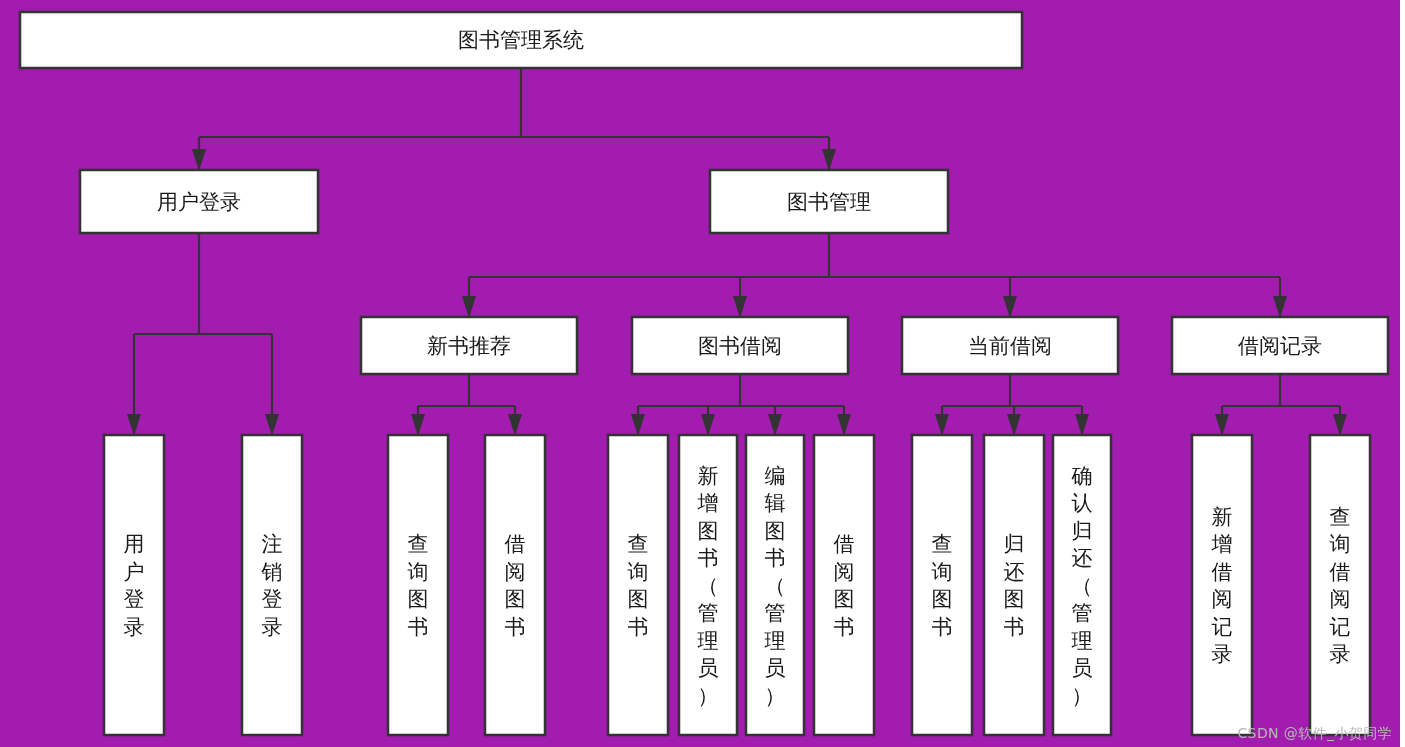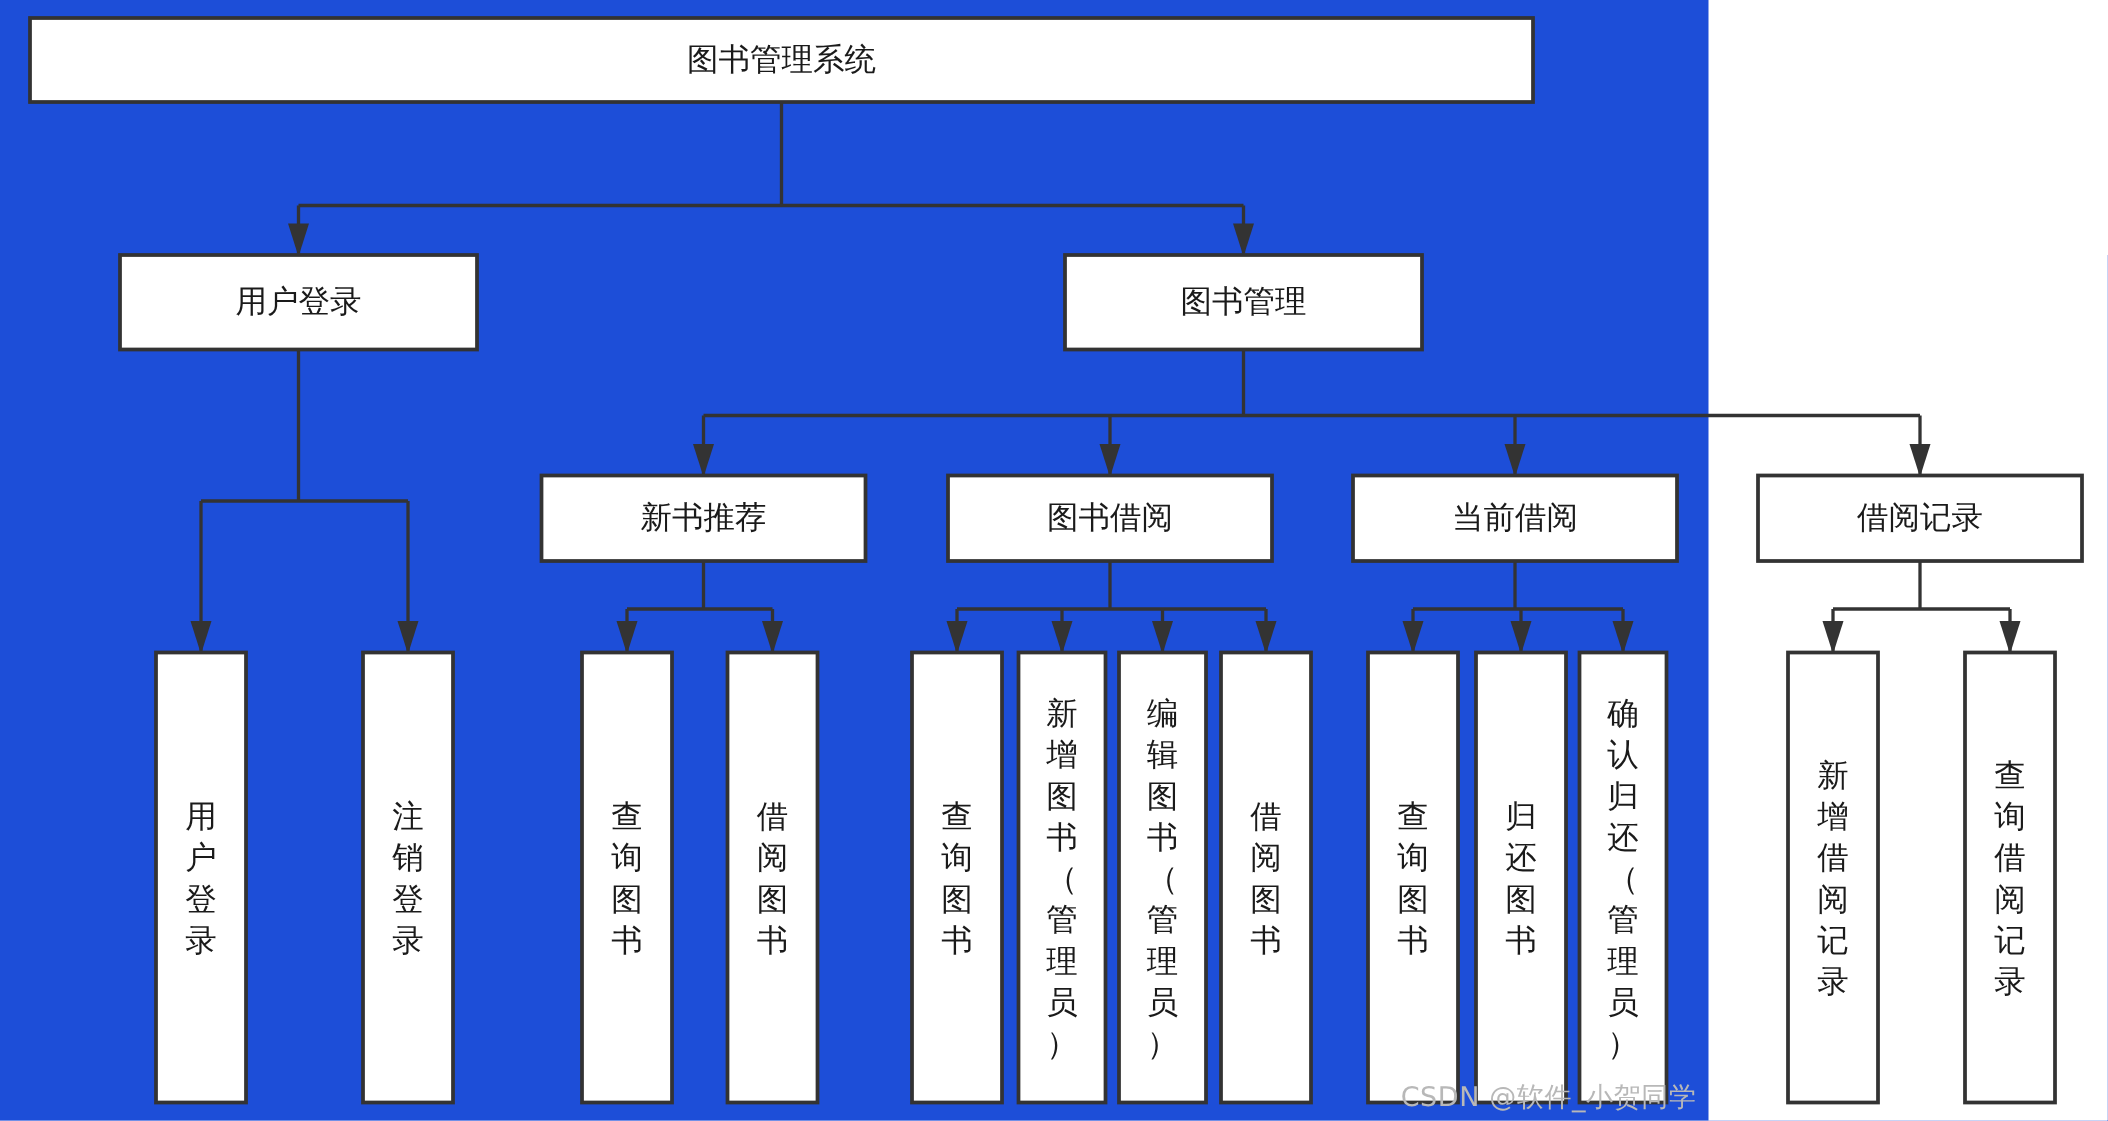--- a/index.html
+++ b/index.html
@@ -8,23 +8,23 @@
     background: #ffffff;
   }
   body {
     width: 1405px;
     height: 747px;
     overflow: hidden;
     font-family: "DejaVu Sans", "Liberation Sans", sans-serif;
   }
   #diagram-root {
     position: relative;
-    width: 1139px;
+    width: 1400px;
     height: 747px;
-    background: #1d4ed8;
+    background: #a21caf;
   }
   svg#flow-svg {
     position: absolute;
     left: 0;
     top: 0;
     width: 1405px;
     height: 747px;
     display: block;
   }
   .node-box {
@@ -54,21 +54,21 @@
     font-family: "DejaVu Sans", "Liberation Sans", sans-serif;
     font-size: 21px;
     text-anchor: middle;
   }
   .watermark-text {
     position: absolute;
     right: 8px;
     bottom: 4px;
     color: #b8b8b8;
     font-family: "DejaVu Sans", "Liberation Sans", sans-serif;
-    font-size: 18px;
+    font-size: 14px;
     white-space: nowrap;
     letter-spacing: 0.4px;
     user-select: none;
   }
 </style>
 </head>
 <body>
 
 <div id="diagram-root">
   <svg id="flow-svg" viewBox="0 0 1405 747" xmlns="http://www.w3.org/2000/svg">

